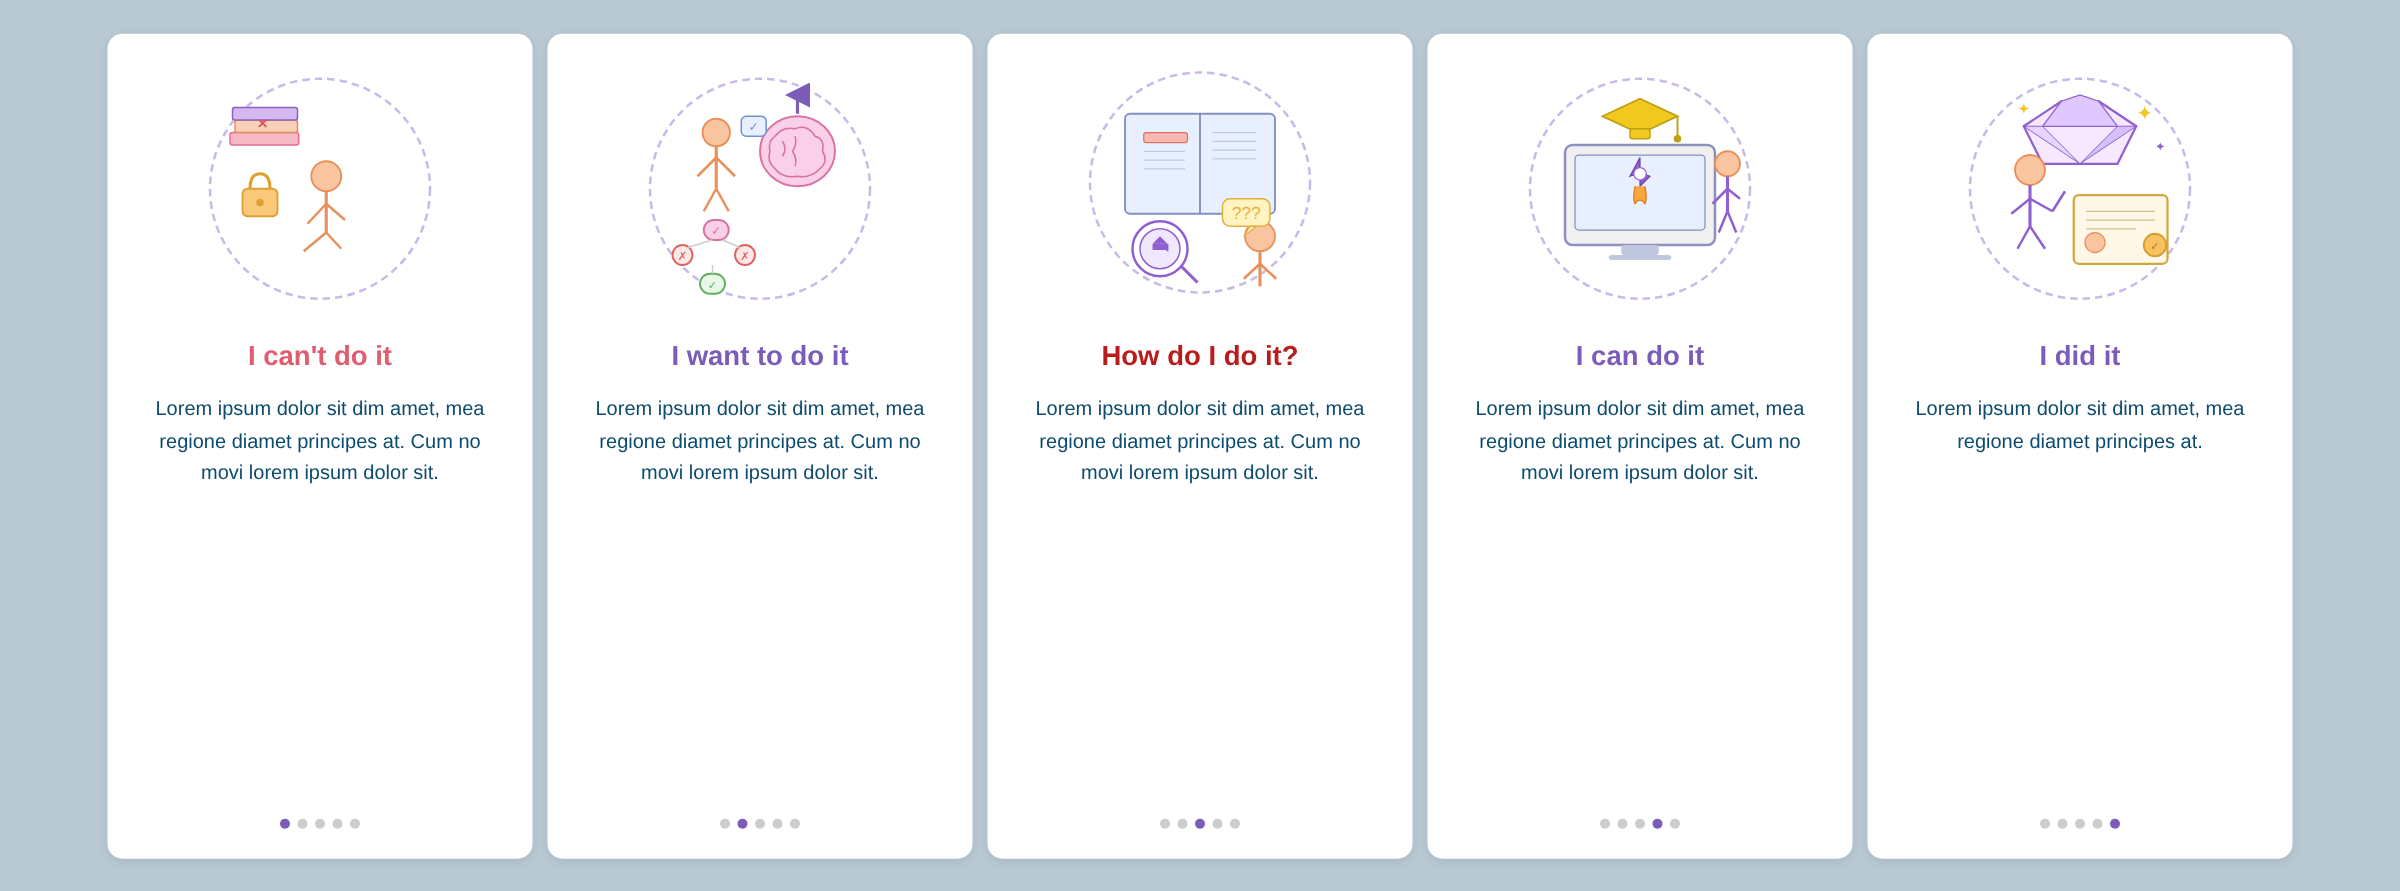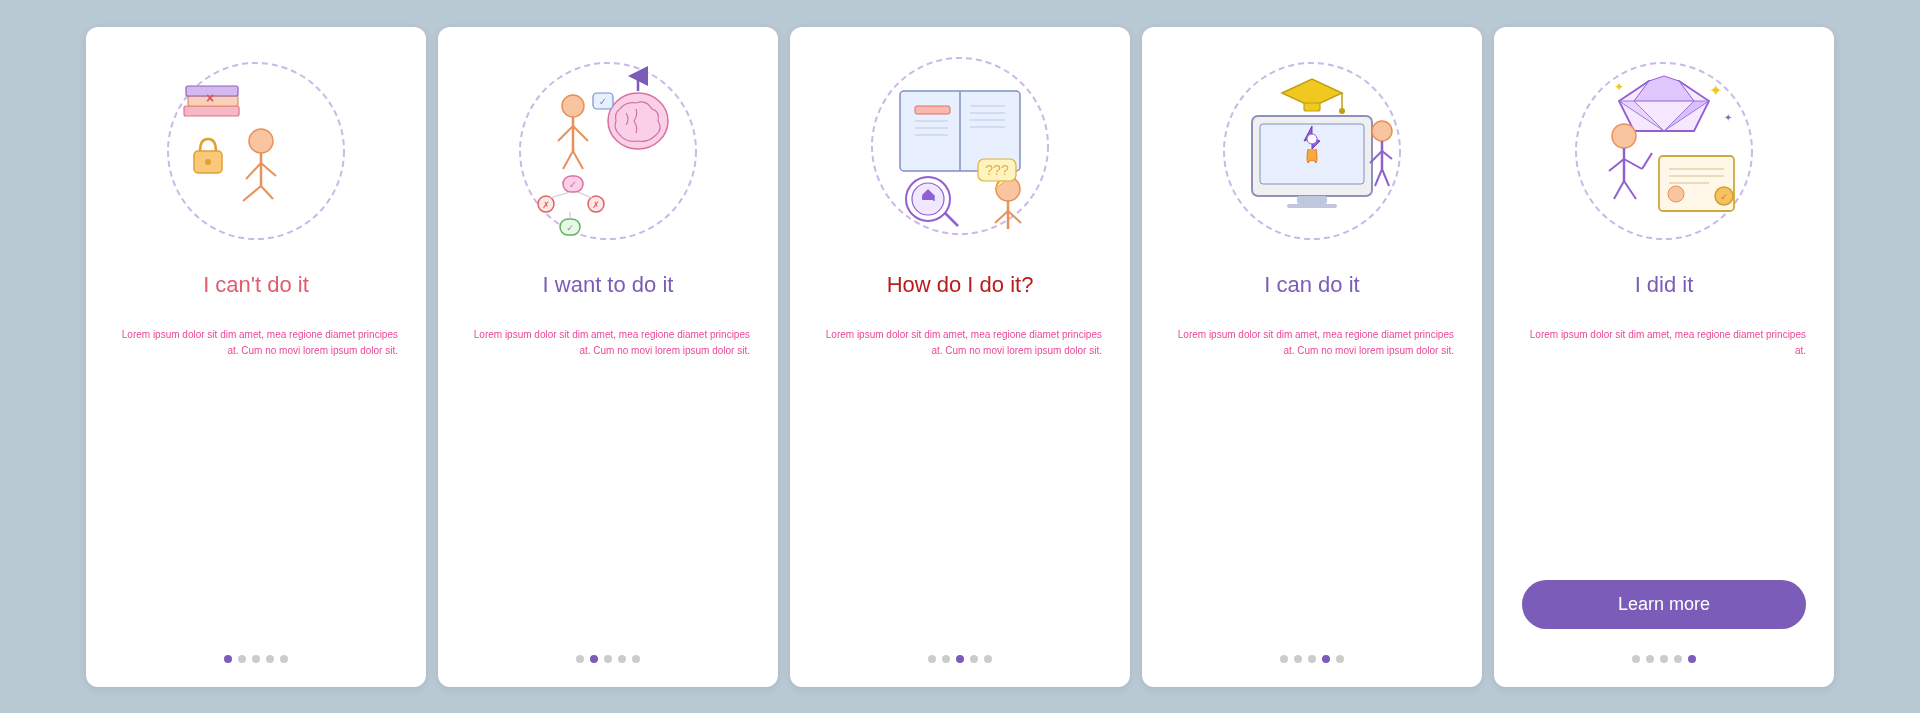--- a/index.html
+++ b/index.html
@@ -30,34 +30,34 @@
       box-shadow: 0 2px 8px rgba(0,0,0,0.08);
     }
     .card-illustration {
       width: 200px;
       height: 200px;
       margin-bottom: 20px;
       flex-shrink: 0;
     }
     .card-title {
       font-size: 22px;
-      font-weight: 400;
+      font-weight: 700;
       color: #6a3db8;
-      margin-bottom: 28px;
+      margin-bottom: 16px;
       text-align: center;
       line-height: 1.3;
     }
     .card-title.pink { color: #b91c1c; }
     .card-title.purple { color: #7b5cb8; text-align: right; }
     .card-title.coral { color: #e05c6e; }
     .card-body {
-      font-size: 10px;
-      color: #ec4899;
+      font-size: 16px;
+      color: #0c4a6e;
       line-height: 1.6;
-      text-align: right;
+      text-align: center;
       margin-bottom: 20px;
       flex: 1;
     }
     .dots {
       display: flex;
       gap: 6px;
       margin-top: auto;
       padding-top: 10px;
     }
     .dot {
@@ -307,21 +307,20 @@
         <line x1="105" y1="132" x2="145" y2="132" stroke="#d0c090" stroke-width="1"></line>
 
         <circle cx="112" cy="143" r="8" fill="#f9c4a0" stroke="#e8905a" stroke-width="1"></circle>
 
         <circle cx="160" cy="145" r="9" fill="#f9c060" stroke="#d0a030" stroke-width="1.5"></circle>
         <text x="160" y="149" font-size="9" fill="#c07820" text-anchor="middle">✓</text>
       </svg>
     </div>
     <div class="card-title purple">I did it</div>
     <div class="card-body">Lorem ipsum dolor sit dim amet, mea regione diamet principes at.</div>
-    <button class="learn-more-btn">Learn more</button>
     <div class="dots">
       <div class="dot"></div>
       <div class="dot"></div>
       <div class="dot"></div>
       <div class="dot"></div>
       <div class="dot active"></div>
     </div>
   </div>
 
 </div>

